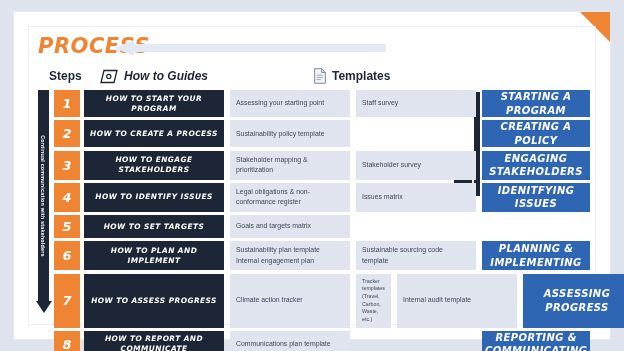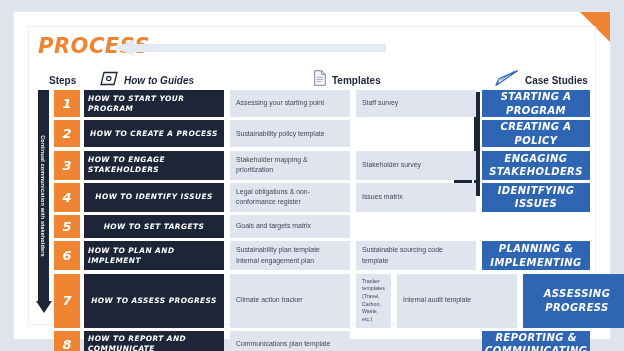--- a/index.html
+++ b/index.html
@@ -28,22 +28,22 @@
     position:absolute;left:24px;top:22px;
     font-family:"DejaVu Sans", sans-serif;
     font-weight:bold;font-style:italic;
     font-size:21px;letter-spacing:.5px;
     color:#ef8433;
   }
   #big-arrow{position:absolute;left:100px;top:28px;width:272px;height:16px;}
 
   .colhead{
     position:absolute;top:54px;height:20px;
-    display:flex;align-items:flex-end;gap:6px;
-    font-size:10px;font-weight:bold;color:#1d2636;
+    display:flex;align-items:center;gap:6px;
+    font-size:12px;font-weight:bold;color:#1d2636;
   }
   .colhead .lbl{white-space:nowrap;}
   #head-steps{left:35px;}
   #head-guides{left:86px;font-style:italic;}
   #head-templates{left:280px;margin-left:20px;}
   #head-cases{left:481px;}
 
   
   #grid{position:absolute;left:24px;top:78px;width:552px;}
 
@@ -55,21 +55,21 @@
     flex:0 0 26px;background:#ef8433;color:#ffffff;
     font-family:"DejaVu Sans", sans-serif;
     font-weight:bold;font-style:italic;font-size:13px;
     display:flex;align-items:center;justify-content:center;
     margin-right:4px;
   }
   .guide{
     flex:0 0 140px;background:#1d2636;color:#ffffff;
     font-family:"DejaVu Sans", sans-serif;
     font-weight:bold;font-style:italic;font-size:7.4px;
-    letter-spacing:.45px;line-height:1.35;
+    letter-spacing:.45px;line-height:1.35;text-align:center;
     display:flex;align-items:center;justify-content:center;
     padding:0 4px;box-sizing:border-box;
     margin-right:6px;
   }
   .tplzone{
     flex:0 0 246px;display:flex;align-items:stretch;gap:6px;
     margin-right:6px;position:relative;
   }
   .tpl{
     background:#dfe4ef;color:#3f4656;
@@ -149,28 +149,20 @@
 
   <div class="colhead" id="head-templates">
     <svg width="12" height="16" viewBox="0 0 12 16">
       <path d="M0.7 0.7 H7.6 L11.3 4.4 V15.3 H0.7 Z" fill="#f3f5fa" stroke="#7d869b" stroke-width="1"></path>
       <path d="M7.6 0.7 V4.4 H11.3" fill="none" stroke="#7d869b" stroke-width="1"></path>
       <path d="M2.8 7.2 H9 M2.8 9.4 H9 M2.8 11.6 H7" stroke="#9aa3b6" stroke-width=".9"></path>
     </svg>
     <span class="lbl">Templates</span>
   </div>
 
-  <div class="colhead" id="head-cases">
-    <svg width="24" height="16" viewBox="0 0 24 16">
-      <path d="M22.5 0.8 L7.2 11.3 L4.4 13.2 L1 15.2 L2.6 11.6 L4.4 8.5 Z" fill="none" stroke="#2f66b3" stroke-width="1.3" stroke-linejoin="round"></path>
-      <path d="M1 15.2 L4.4 13.2 L2.6 11.6 Z" fill="#2f66b3"></path>
-      <path d="M5.6 10.1 L19.4 1.1" fill="none" stroke="#2f66b3" stroke-width=".9"></path>
-    </svg>
-    <span class="lbl">Case Studies</span>
-  </div>
 
   <div id="spine"></div>
   <div id="spine-label">Continual communication with stakeholders</div>
   <div id="spine-arrow"></div>
 
   <svg id="bracket" viewBox="0 0 30 108">
     <path d="M4 2 H26 V106 H16 V98 H20 V10 H4 Z" fill="#1d2636"></path>
     <path d="M4 75 H22 V85 H4 Z" fill="#1d2636"></path>
     <path d="M18 96 L18 90 L4 90 L4 84 L-6 99 L4 114 L4 108 L18 108 Z" fill="#1d2636"></path>
   </svg>

